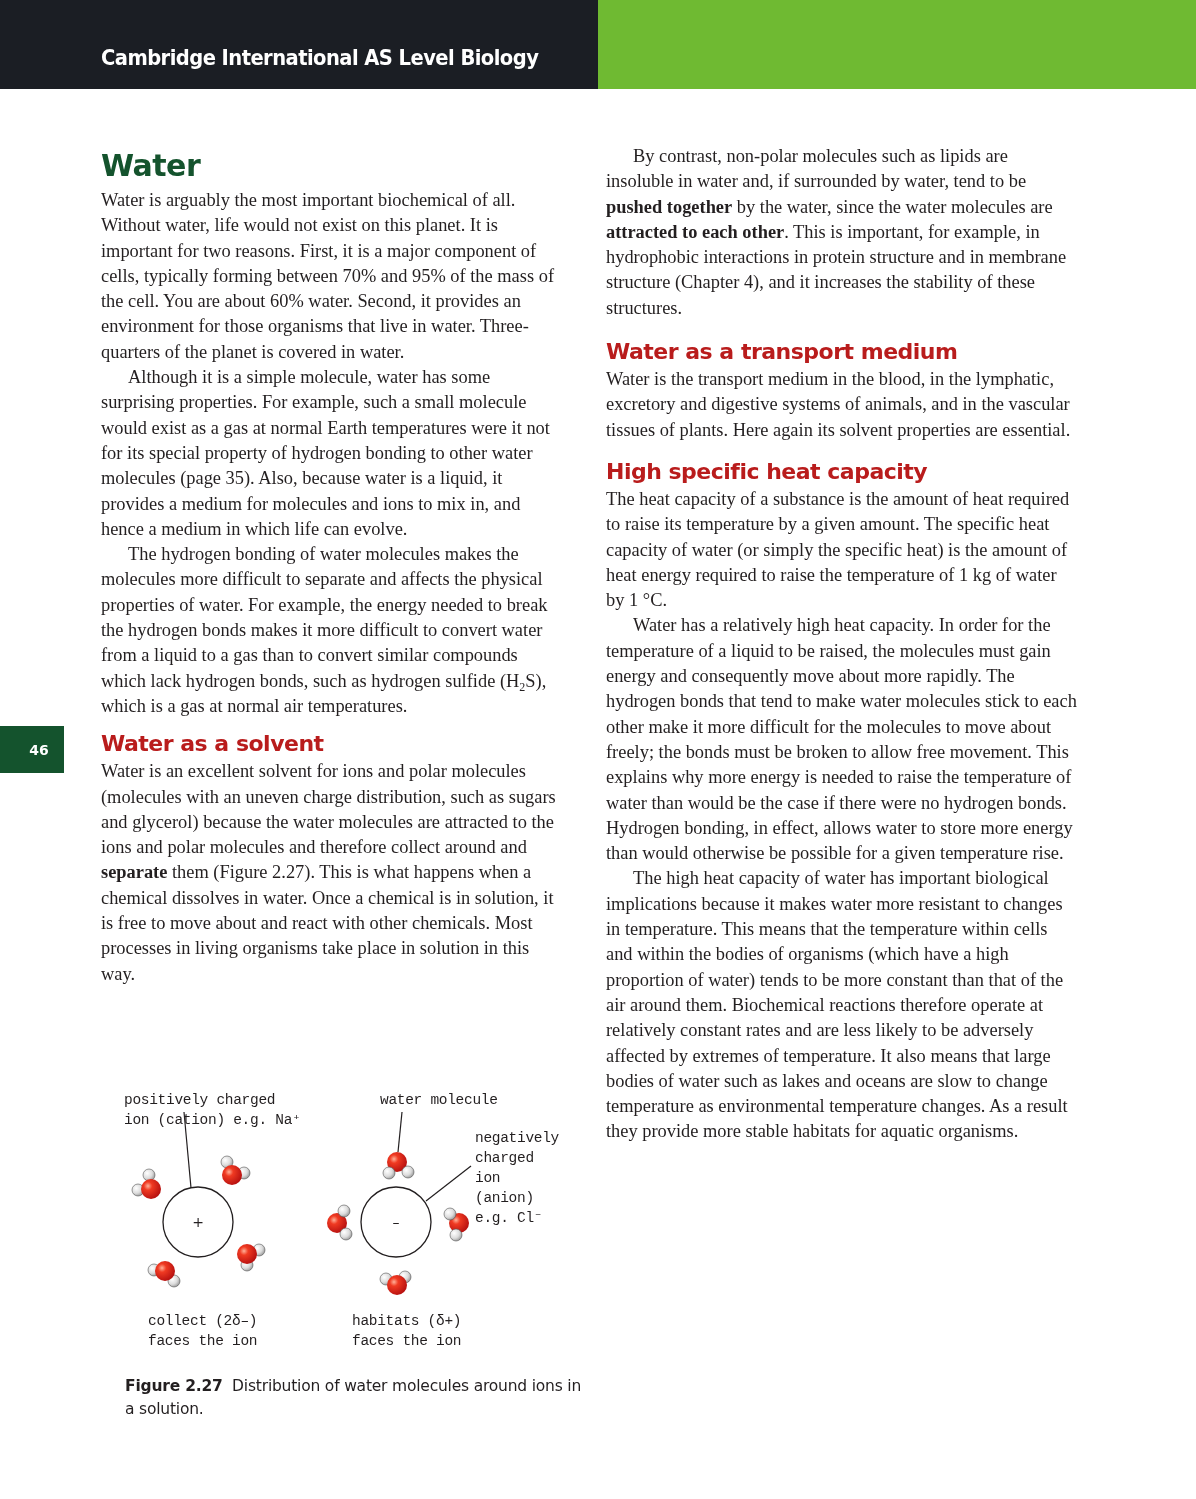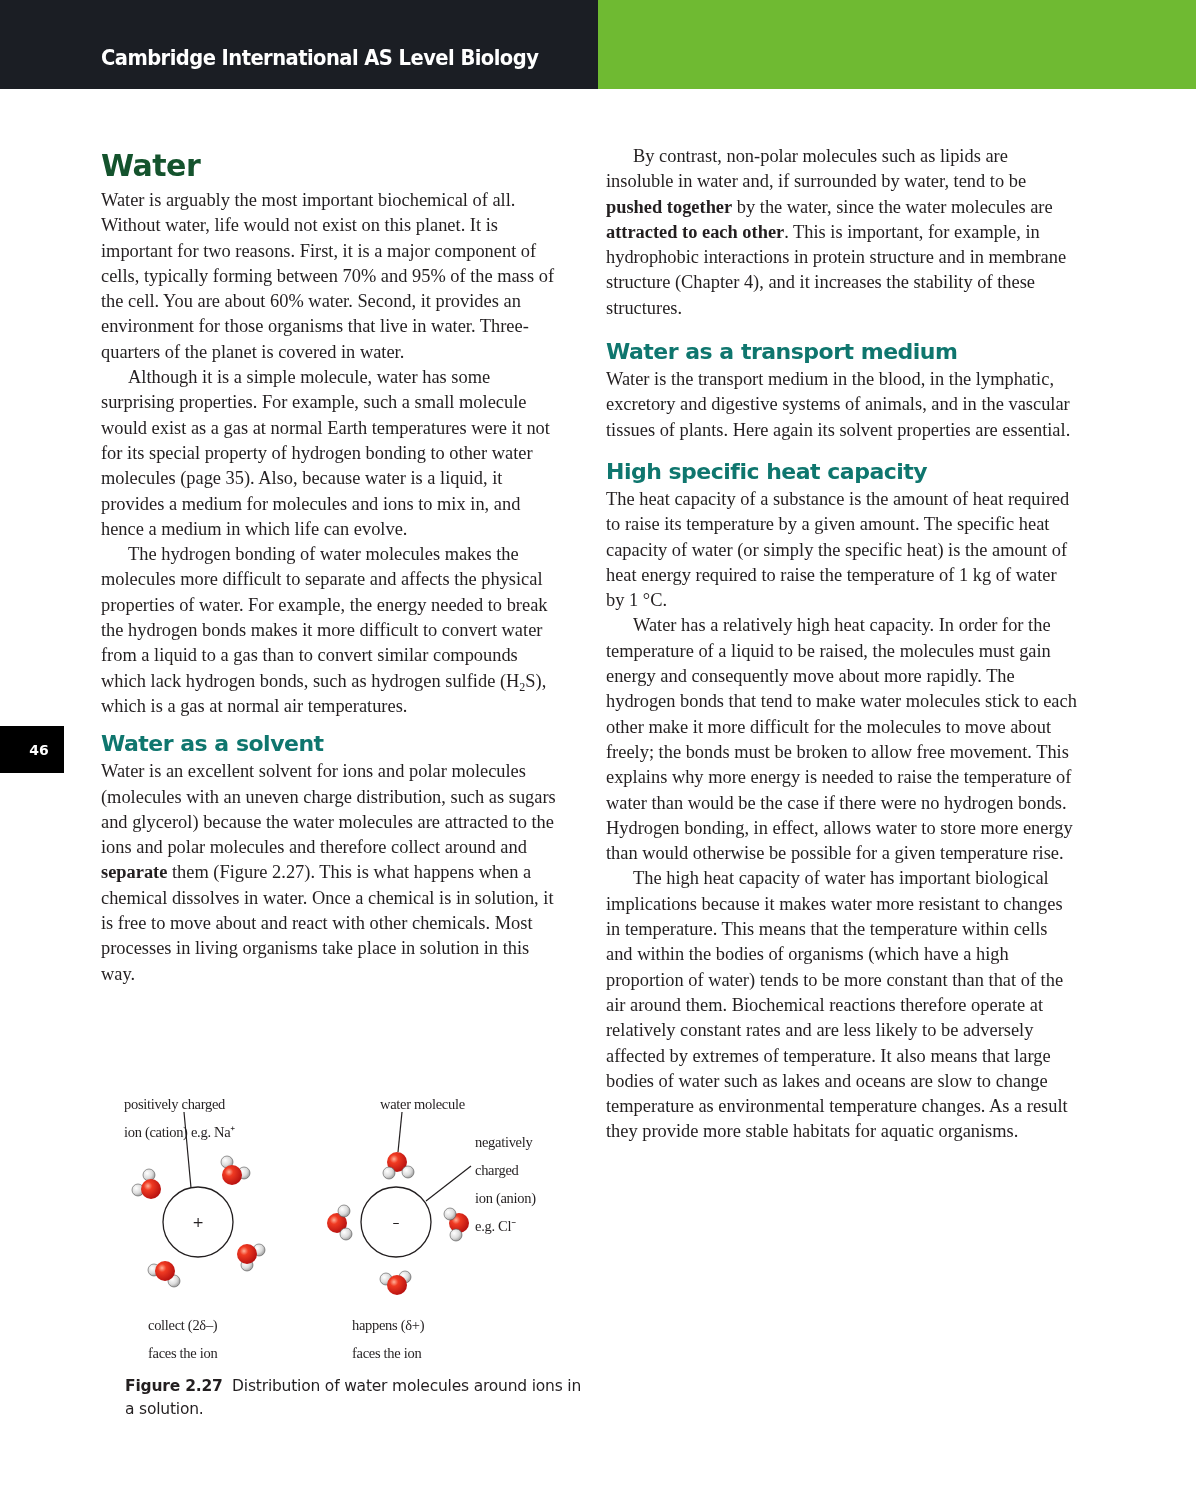--- a/index.html
+++ b/index.html
@@ -13,43 +13,43 @@
     .header-green {
       position: absolute; left: 598px; top: 0; width: 598px; height: 89px; background: #6fba32;
     }
     .header-title {
       position: absolute; left: 101px; top: 46px; color: #ffffff;
       font-family: "DejaVu Sans", sans-serif; font-weight: bold; font-size: 21px;
       letter-spacing: -0.6px; transform: scaleX(0.93); transform-origin: left top;
       white-space: nowrap;
     }
     .page-num-tab {
-      position: absolute; left: 0; top: 726px; width: 64px; height: 47px; background: #000000;
+      position: absolute; left: 0; top: 726px; width: 64px; height: 47px; background: #14532d;
       color: #fff; font-family: "DejaVu Sans", sans-serif; font-weight: bold; font-size: 14px;
       display: flex; align-items: center; justify-content: center; padding-left: 14px; box-sizing: border-box;
     }
     .col { position: absolute; font-family: "Liberation Serif", serif; font-size: 18.4px; line-height: 25.3px; }
     .col-left { left: 101px; top: 140px; width: 462px; }
     .col-right { left: 606px; top: 144px; width: 472px; }
     .main-title {
       font-family: "DejaVu Sans", sans-serif; font-weight: bold; color: #14532d;
       font-size: 30px; line-height: 36px; margin: 8px 0 4px 0; letter-spacing: -0.5px;
     }
     .sec-head {
-      font-family: "DejaVu Sans", sans-serif; font-weight: bold; color: #0f766e;
+      font-family: "DejaVu Sans", sans-serif; font-weight: bold; color: #b91c1c;
       font-size: 22px; line-height: 30px; margin: 0; letter-spacing: -0.5px;
     }
     p { margin: 0; }
     p.indent { text-indent: 27px; }
     .gap { height: 10px; }
     b { font-weight: bold; text-align: center; }
     sub { font-size: 12px; line-height: 0; vertical-align: -4px; }
     .figure { position: absolute; left: 101px; top: 1080px; width: 460px; height: 280px; }
     .fig-label {
-      position: absolute; font-family: Liberation Serif, serif; font-size: 14.5px; line-height: 28px;
+      position: absolute; font-family: Liberation Mono, monospace; font-size: 14.5px; line-height: 20px;
       color: #231f20; white-space: pre-line; letter-spacing: -0.3px;
     }
     .caption {
       position: absolute; left: 101px; top: 1375px; width: 460px;
       font-family: "DejaVu Sans", sans-serif; font-size: 15.5px; line-height: 23px; color: #231f20; letter-spacing: -0.2px; margin-left: 24px;
     }
     .caption b { font-weight: bold; }
   </style>
 </head>
 <body>
@@ -151,19 +151,19 @@
 
   <div class="fig-label" style="left:23px; top:10px;">positively charged
 ion (cation) e.g. Na⁺</div>
   <div class="fig-label" style="left:279px; top:10px;">water molecule</div>
   <div class="fig-label" style="left:374px; top:48px;">negatively
 charged
 ion (anion)
 e.g. Cl⁻</div>
   <div class="fig-label" style="left:47px; top:231px;">collect (2δ–)
 faces the ion</div>
-  <div class="fig-label" style="left:251px; top:231px;">happens (δ+)
+  <div class="fig-label" style="left:251px; top:231px;">habitats (δ+)
 faces the ion</div>
 </div>
 
 <div class="caption">
   <b>Figure 2.27</b>&nbsp;&nbsp;<span>Distribution of water molecules around ions in a solution.</span>
 </div>
 
 </body></html>

